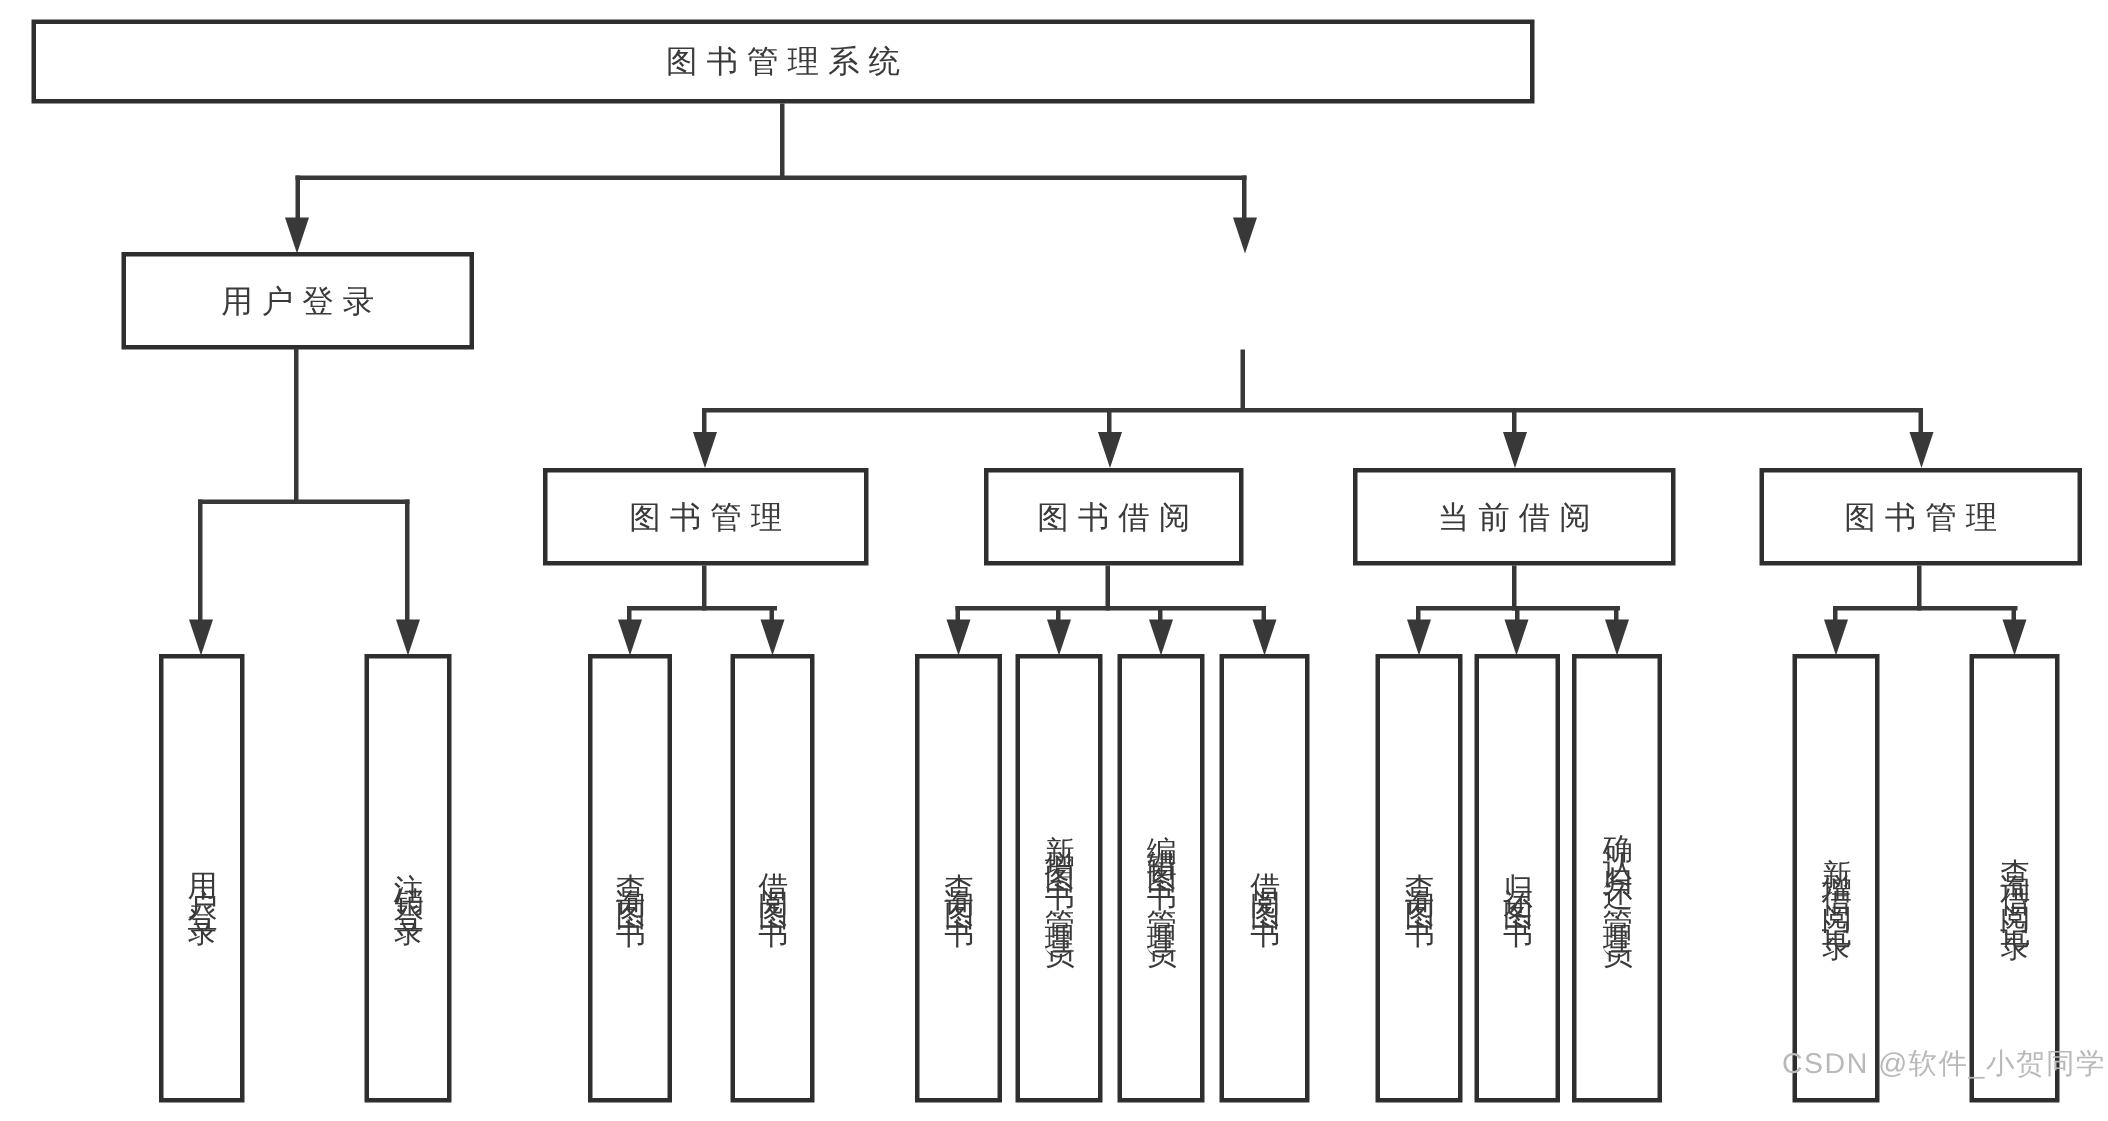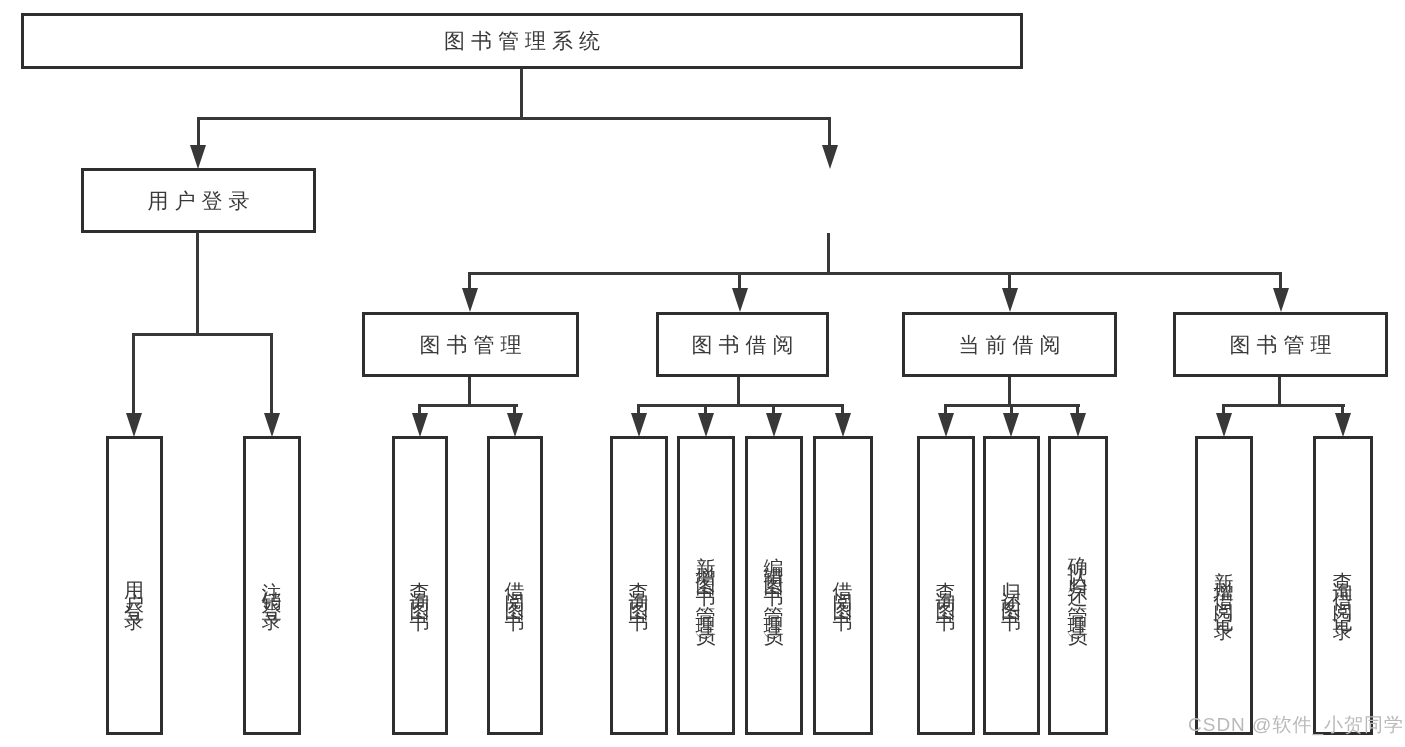--- a/index.html
+++ b/index.html
@@ -19,21 +19,21 @@
   }
   .vline,.hline{position:absolute;background:#383838;}
   .vline{width:3px;}
   .hline{height:3px;}
   .arrow{
     position:absolute;width:0;height:0;
     border-left:8px solid transparent;border-right:8px solid transparent;
     border-top:24px solid #383838;
   }
   .watermark{
-    position:absolute;left:1188px;top:712px;font-size:19px;color:#b9b9b9;
+    position:absolute;left:1188px;top:696px;font-size:19px;color:#b9b9b9;
     letter-spacing:1px;white-space:nowrap;
   }
 </style>
 </head>
 <body>
 
 <div class="canvas">
 
   <div class="box h" style="left:21px;top:13px;width:1002px;height:56px;">
     <span class="lbl">图书管理系统</span>

